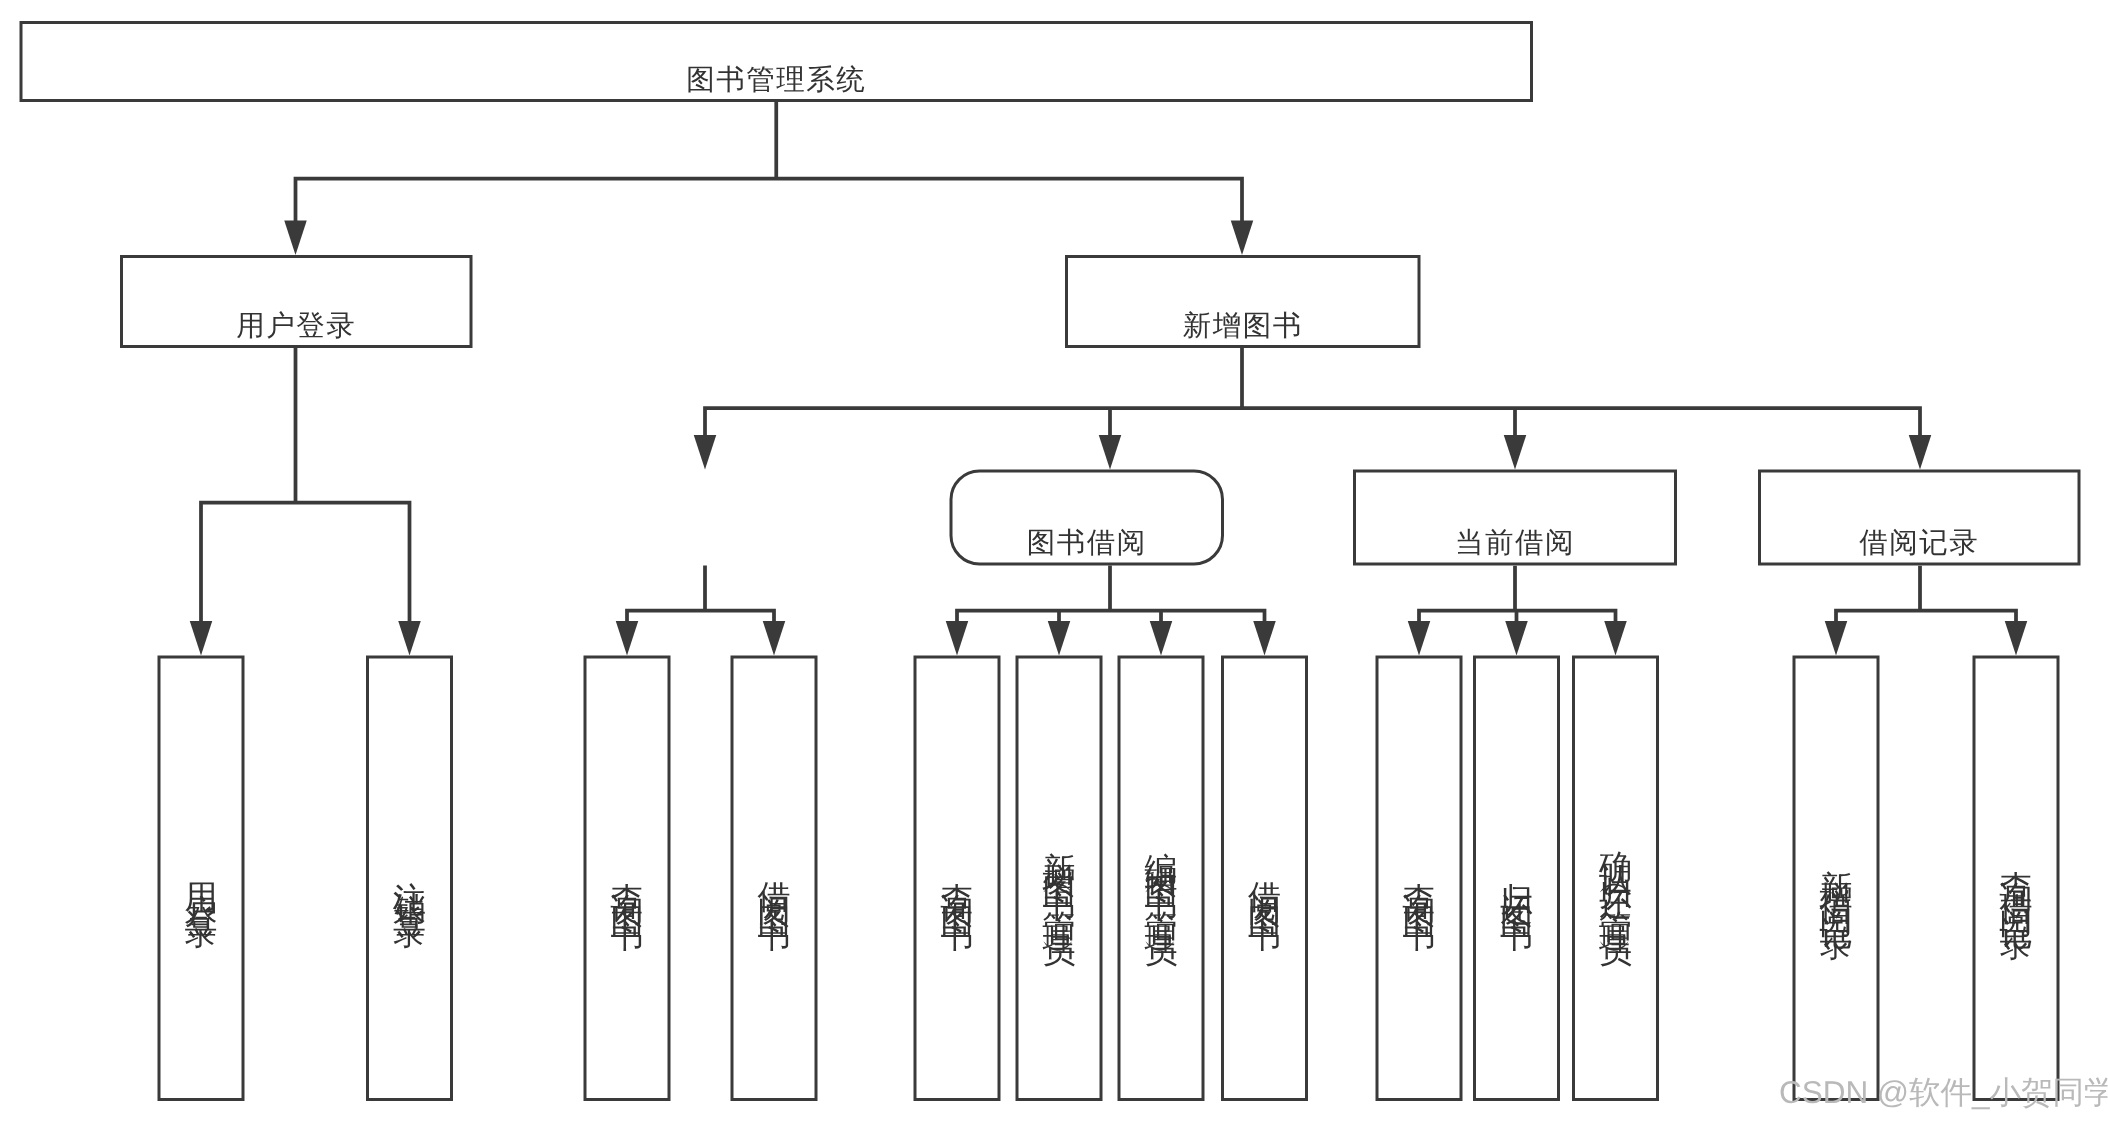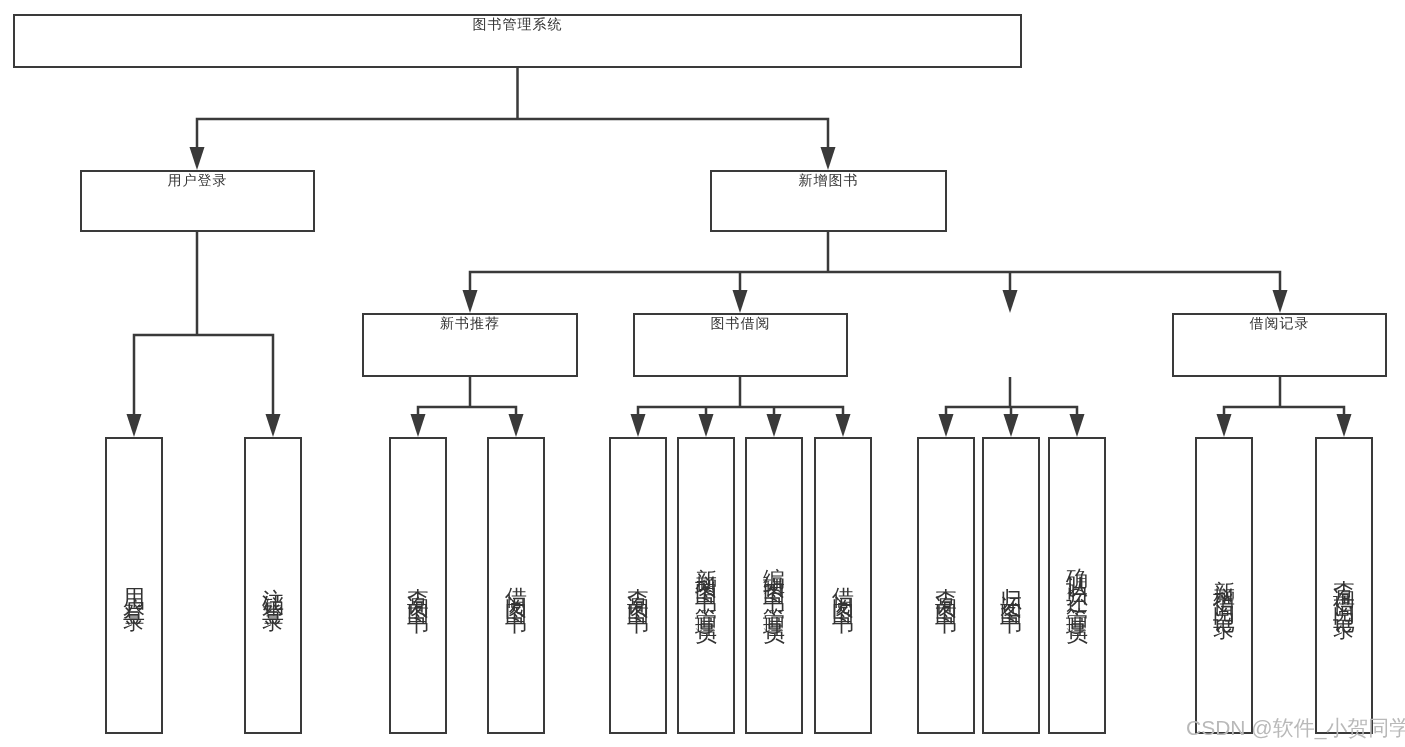--- a/index.html
+++ b/index.html
@@ -26,24 +26,24 @@
     width:1405px;height:747px;
   }
   .cline{stroke:var(--line);stroke-width:2.5;fill:none;}
   .arrow{fill:var(--line);stroke:none;}
   .node{
     position:absolute;
     box-sizing:border-box;
     border:2.5px solid var(--line);
     background:var(--background);
     display:flex;
-    align-items:flex-start;
+    align-items:flex-end;
     justify-content:center;
     color:var(--text);
-    font-size:14px;
+    font-size:19px;
     letter-spacing:1px;
   }
   .leaf{
     position:absolute;
     box-sizing:border-box;
     border:2.5px solid var(--line);
     background:var(--background);
     display:flex;
     align-items:center;
     justify-content:center;
@@ -57,21 +57,21 @@
     font-size:22px;
     letter-spacing:8px;
     line-height:1;
     white-space:nowrap;
   }
   
   #n-root{left:13px;top:14px;width:1009px;height:54px;}
   #n-login{left:80px;top:170px;width:235px;height:62px;}
   #n-mgmt{left:710px;top:170px;width:237px;height:62px;}
   #n-newbook{left:362px;top:313px;width:216px;height:64px;}
-  #n-borrow{left:633px;top:313px;width:215px;height:64px;}
+  #n-borrow{left:633px;top:313px;width:183px;height:64px;border-radius:20px;}
   #n-current{left:902px;top:313px;width:216px;height:64px;}
   #n-records{left:1172px;top:313px;width:215px;height:64px;}
   #lf-0{left:105px;}  #lf-1{left:244px;}
   #lf-2{left:389px;}  #lf-3{left:487px;}
   #lf-4{left:609px;}  #lf-5{left:677px;}
   #lf-6{left:745px;}  #lf-7{left:814px;}
   #lf-8{left:917px;}  #lf-9{left:982px;}  #lf-10{left:1048px;}
   #lf-11{left:1195px;} #lf-12{left:1315px;}
   .watermark{
     position:absolute;
@@ -128,25 +128,25 @@
     <span>图书管理系统</span>
   </div>
 
   <div class="node" id="n-login">
     <span>用户登录</span>
   </div>
   <div class="node" id="n-mgmt">
     <span>新增图书</span>
   </div>
 
-  <div class="node" id="n-newbook">
-    <span>新书推荐</span>
-  </div>
   <div class="node" id="n-borrow">
     <span>图书借阅</span>
+  </div>
+  <div class="node" id="n-current">
+    <span>当前借阅</span>
   </div>
   <div class="node" id="n-records">
     <span>借阅记录</span>
   </div>
 
   <div class="leaf" id="lf-0">
     <span>用户登录</span>
   </div>
   <div class="leaf" id="lf-1">
     <span>注销登录</span>

